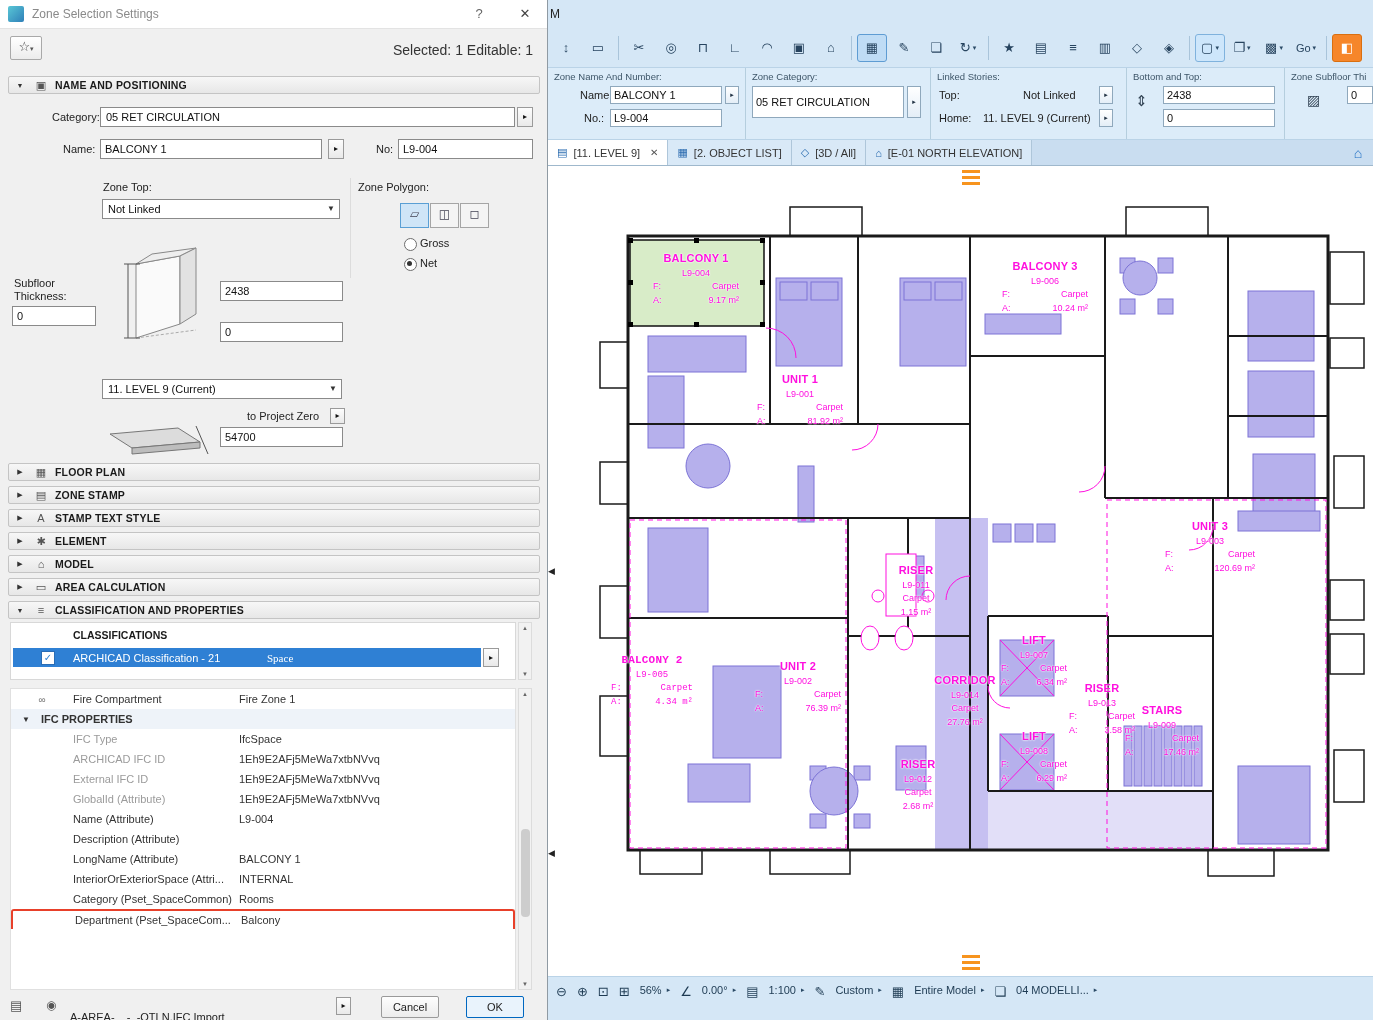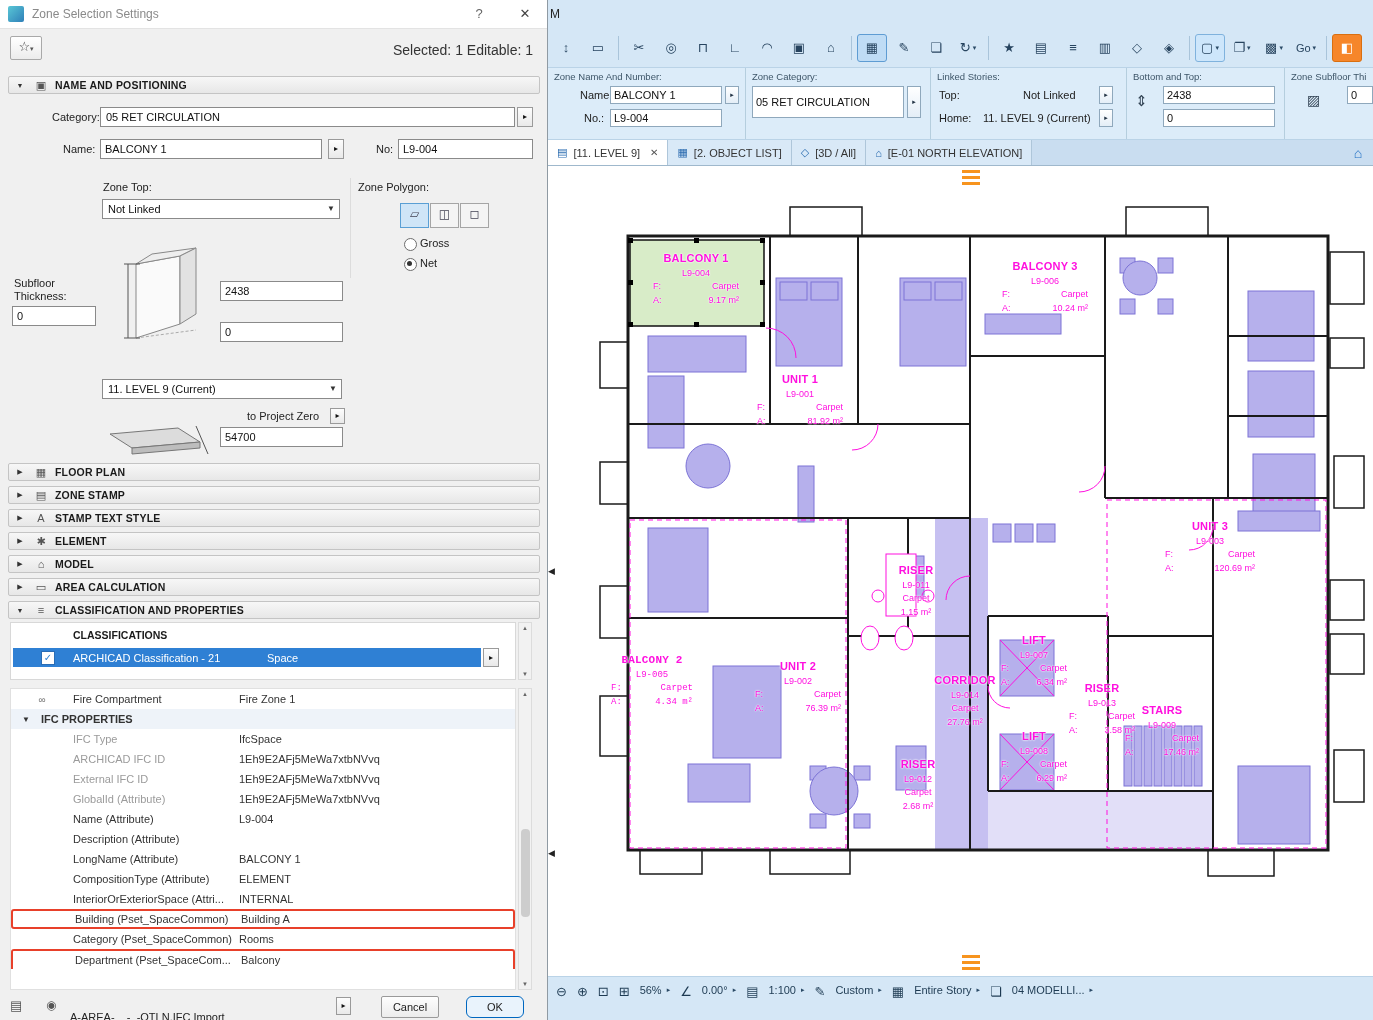--- a/index.html
+++ b/index.html
@@ -39,21 +39,21 @@
                 text-align:center;line-height:21px;font-size:12px;color:#445;}
   #zp-btns .zpb.sel{background:#cfe5f7;border-color:#5a9fd4;}
   #vline-zone{position:absolute;left:350px;top:178px;width:1px;height:100px;background:#dcdcdc;}
   
   #cls-panel{position:absolute;left:10px;top:622px;width:506px;height:58px;background:#fff;border:1px solid #d8d8d8;box-sizing:border-box;}
   #cls-header{position:absolute;left:62px;top:6px;font-weight:bold;font-size:10.5px;color:#1a1a1a;}
   #cls-row{position:absolute;left:2px;top:25px;width:468px;height:19px;background:#2f80d4;color:#fff;display:flex;align-items:center;}
   #cls-check{width:12px;height:12px;background:#fff;border:1px solid #2a6db5;margin-left:28px;color:#2f80d4;
              font-size:10px;line-height:12px;text-align:center;font-weight:bold;}
   #cls-name{margin-left:18px;width:190px;}
-  #cls-value{margin-left:4px;}
+  #cls-value{margin-left:4px;font-family:Liberation Serif, serif;}
   #cls-arrow{position:absolute;left:472px;top:25px;width:16px;height:19px;}
   .vscroll{position:absolute;background:#f2f2f2;border:1px solid #dcdcdc;box-sizing:border-box;}
   .vscroll .sarr{position:absolute;left:0;width:100%;text-align:center;font-size:6px;color:#666;}
   .vscroll .sthumb{position:absolute;left:2px;width:9px;background:#cdcdcd;border-radius:4px;}
   
   #props{position:absolute;left:10px;top:688px;width:506px;height:302px;background:#fff;border:1px solid #e0e0e0;box-sizing:border-box;overflow:hidden;}
   .prow{display:flex;align-items:center;height:20px;box-sizing:border-box;background:#fff;font-size:11px;}
   .prow .plead{width:62px;text-align:center;font-size:10px;color:#777;flex:none;}
   .prow .plabel{width:166px;flex:none;overflow:hidden;white-space:nowrap;color:#333;}
   .prow .pvalue{flex:1;overflow:hidden;white-space:nowrap;color:#333;}
@@ -278,32 +278,22 @@
         <span class="plabel">Description (Attribute)</span>
         <span class="pvalue"></span>
       </div>
       <div class="prow">
         <span class="plead"></span>
         <span class="plabel">LongName (Attribute)</span>
         <span class="pvalue">BALCONY 1</span>
       </div>
       <div class="prow">
         <span class="plead"></span>
-        <span class="plabel">CompositionType (Attribute)</span>
-        <span class="pvalue">ELEMENT</span>
-      </div>
-      <div class="prow">
-        <span class="plead"></span>
         <span class="plabel">InteriorOrExteriorSpace (Attri...</span>
         <span class="pvalue">INTERNAL</span>
-      </div>
-      <div class="prow red-single">
-        <span class="plead"></span>
-        <span class="plabel">Building (Pset_SpaceCommon)</span>
-        <span class="pvalue">Building A</span>
       </div>
       <div class="prow">
         <span class="plead"></span>
         <span class="plabel">Category (Pset_SpaceCommon)</span>
         <span class="pvalue">Rooms</span>
       </div>
       <div class="prow red-start">
         <span class="plead"></span>
         <span class="plabel">Department (Pset_SpaceCom...</span>
         <span class="pvalue">Balcony</span>
@@ -314,21 +304,21 @@
     <div class="sthumb" style="top:140px;height:88px;"></div>
     <div class="sarr" style="bottom:2px;">▼</div>
   </div>
 
   <div id="dlg-footer">
     <span class="abs" style="left:10px;top:4px;font-size:13px;color:#555;">▤</span>
     <span class="abs" style="left:46px;top:4px;font-size:12px;color:#555;">◉</span>
     <span class="abs" style="left:70px;top:6px;color:#222;margin-top:11px;">A-AREA-__-_-OTLN.IFC Import</span>
     <div class="abtn" style="left:336px;top:3px;width:15px;height:18px;line-height:16px;"><span>▸</span></div>
     <div class="fbtn" style="left:381px;top:2px;width:58px;">Cancel</div>
-    <div class="fbtn" id="ok-btn" style="left:466px;top:2px;width:58px;border-radius:6px;">OK</div>
+    <div class="fbtn" id="ok-btn" style="left:466px;top:2px;width:58px;">OK</div>
   </div>
 </div>
 
 <div id="main">
   <div id="menu-strip">M</div>
   <div id="toolbar">
       <div class="tb-btn">
         <span>↕</span>
       </div>
       <div class="tb-btn">
@@ -771,21 +761,21 @@
         <span class="sb-glyph">✎</span>
       </div>
       <div class="sb-item">
         <span class="sb-label">Custom</span>
         <span class="sb-dd">▸</span>
       </div>
       <div class="sb-item">
         <span class="sb-glyph">▦</span>
       </div>
       <div class="sb-item">
-        <span class="sb-label">Entire Story</span>
+        <span class="sb-label">Entire Model</span>
         <span class="sb-dd">▸</span>
       </div>
       <div class="sb-item">
         <span class="sb-glyph">❏</span>
       </div>
       <div class="sb-item">
         <span class="sb-label">04 MODELLI...</span>
         <span class="sb-dd">▸</span>
       </div>
     </div>

